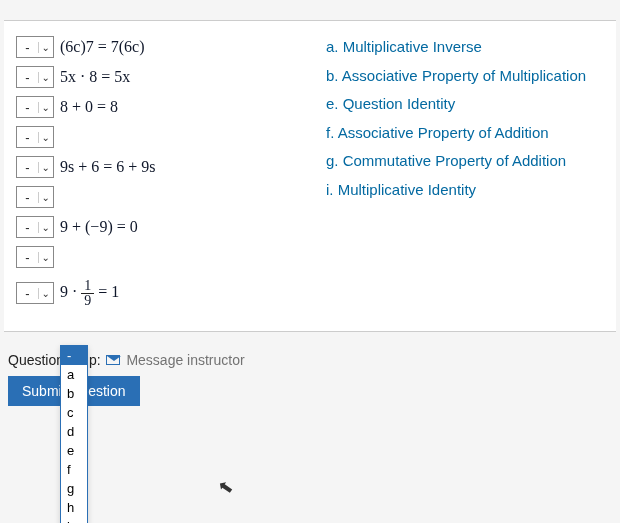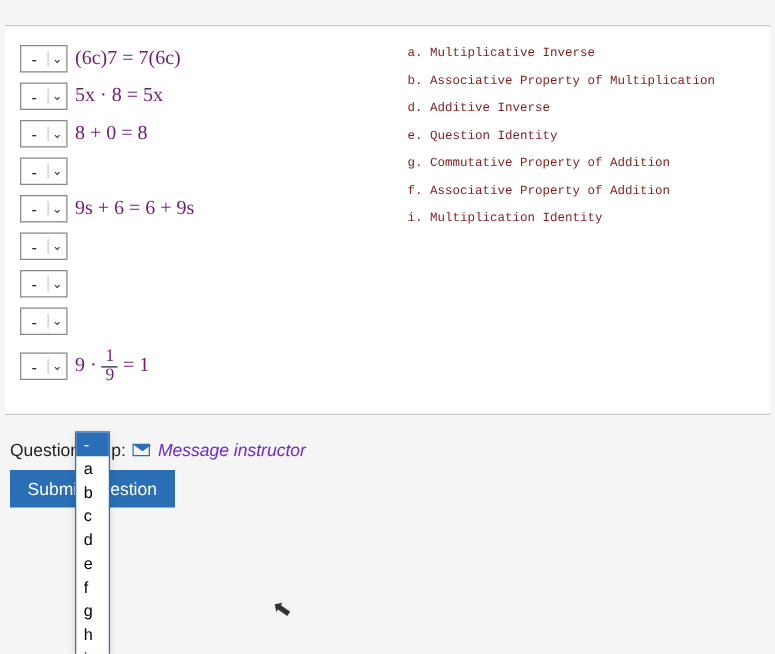--- a/index.html
+++ b/index.html
@@ -58,28 +58,27 @@
     }
     .select-box .chev {
       font-size: 10px;
       color: #333;
       padding: 0 3px;
       border-left: 1px solid #ccc;
     }
     .eq {
       font-family: "Times New Roman", serif;
       font-size: 16px;
-      color: #701a75;
+      color: #0f172a;
     }
     .answer-row {
-      font-size: 10px;
-      color: #7f1d1d;
+      font-size: 15px;
+      color: #0369a1;
       margin-bottom: 9px;
       line-height: 1.3;
-      font-family: Liberation Mono, monospace;
     }
     .frac {
       display: inline-flex;
       flex-direction: column;
       align-items: center;
       vertical-align: middle;
       font-size: 14px;
       line-height: 1;
     }
     .frac .num { border-bottom: 1px solid #222; padding: 0 3px; }
@@ -87,23 +86,22 @@
     .bottom-area {
       padding: 8px 8px 0 8px;
       font-size: 14px;
       position: relative;
     }
     .help-row {
       margin: 12px 0 8px 0;
       color: #222;
     }
     .msg-link {
-      color: #6d28d9;
-      cursor: pointer;
-      font-style: italic;
+      color: #737373;
+      cursor: pointer;
     }
     .envelope {
       display: inline-block;
       width: 14px;
       height: 10px;
       border: 1.5px solid #2a6fb5;
       position: relative;
       vertical-align: middle;
       margin: 0 3px 2px 1px;
     }
@@ -203,20 +201,21 @@
         <span class="dash">-</span>
         <span class="chev">⌄</span>
       </div>
     </div>
 
     <div class="eq-row">
       <div class="select-box">
         <span class="dash">-</span>
         <span class="chev">⌄</span>
       </div>
+      <span class="eq">9 + (−9) = 0</span>
     </div>
 
     <div class="eq-row">
       <div class="select-box">
         <span class="dash">-</span>
         <span class="chev">⌄</span>
       </div>
     </div>
 
     <div class="eq-row tall">
@@ -230,25 +229,24 @@
             <span class="den">9</span>
           </span><span> = 1</span>
       </span>
     </div>
 
   </div>
 
   <div class="right-col">
     <div class="answer-row">a. Multiplicative Inverse</div>
     <div class="answer-row">b. Associative Property of Multiplication</div>
-    <div class="answer-row">d. Additive Inverse</div>
     <div class="answer-row">e. Question Identity</div>
+    <div class="answer-row">f. Associative Property of Addition</div>
     <div class="answer-row">g. Commutative Property of Addition</div>
-    <div class="answer-row">f. Associative Property of Addition</div>
-    <div class="answer-row">i. Multiplication Identity</div>
+    <div class="answer-row">i. Multiplicative Identity</div>
   </div>
 </div>
 
 <div class="bottom-area">
   <div class="help-row">
     <span>Question Help: </span>
     <span class="msg-link">
       <span class="envelope"></span>
       <span>Message instructor</span>
     </span>

